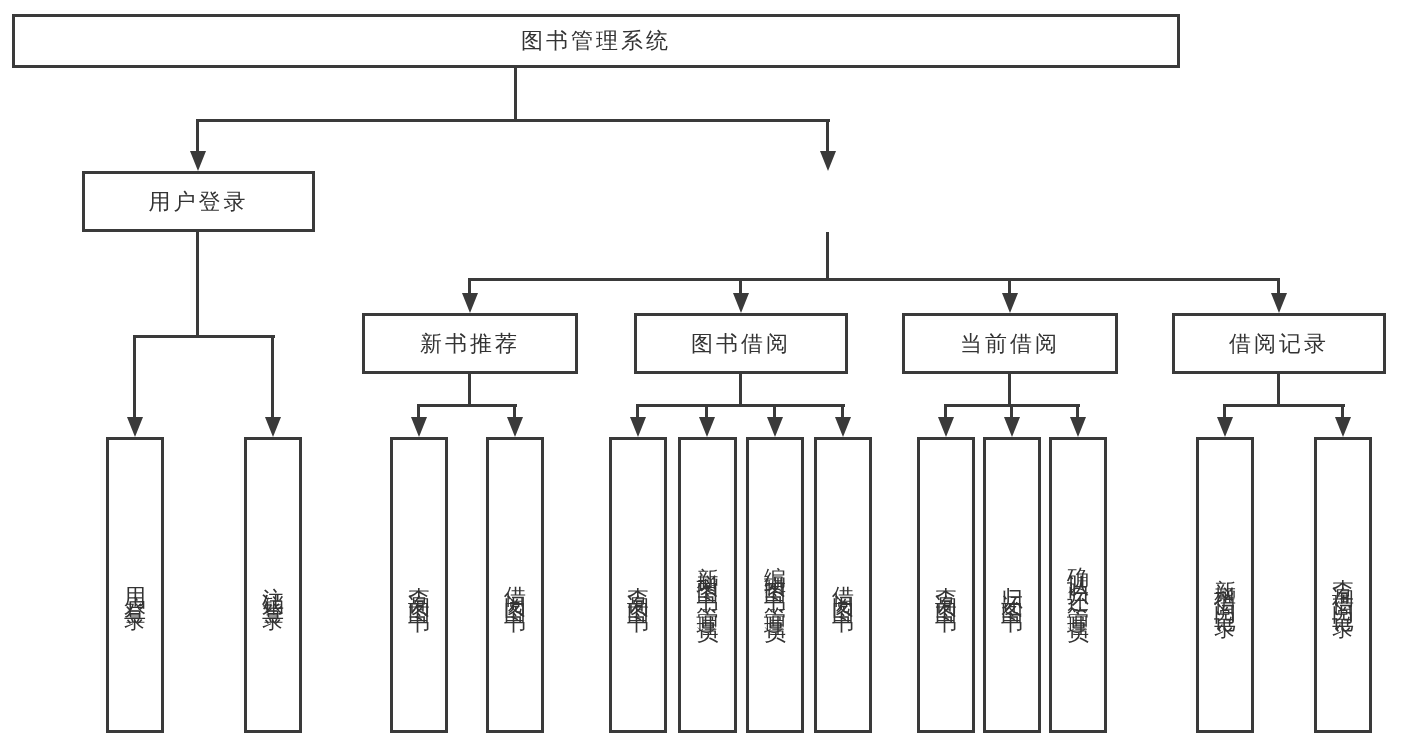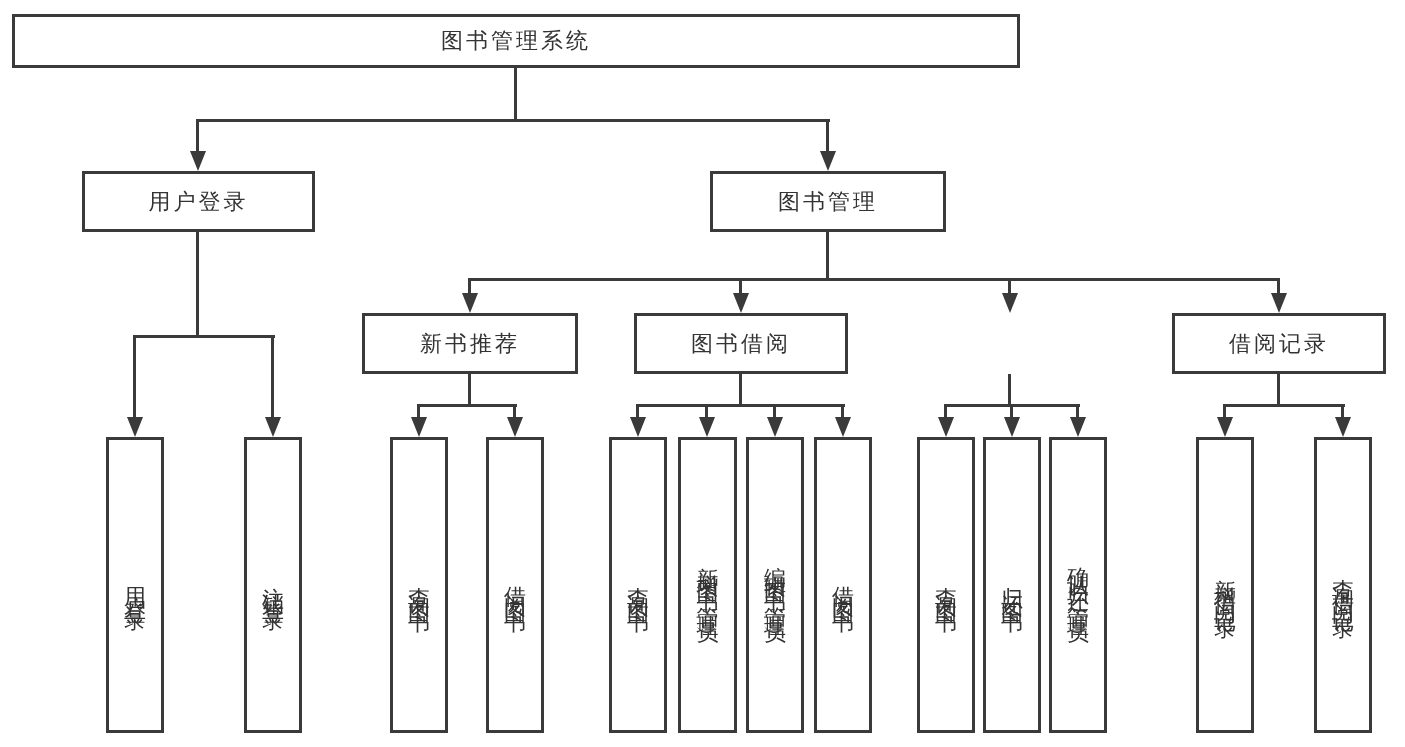--- a/index.html
+++ b/index.html
@@ -72,36 +72,33 @@
     letter-spacing: 1px;
     z-index: 5;
     white-space: nowrap;
   }
 </style>
 </head>
 <body>
 
 <div class="canvas">
 
-  <div class="node h" style="left:12px; top:14px; width:1008px; height:54px;">
+  <div class="node h" style="left:12px; top:14px; width:1168px; height:54px;">
     <span>图书管理系统</span>
   </div>
 
   <div class="vline" style="left:514px; top:68px; height:53px;"></div>
   <div class="hline" style="left:197px; top:119px; width:633px;"></div>
   <div class="vline" style="left:196px; top:119px; height:34px;"></div>
   <div class="ahead" style="left:190px; top:151px;"></div>
   <div class="vline" style="left:826px; top:119px; height:34px;"></div>
   <div class="ahead" style="left:820px; top:151px;"></div>
 
   <div class="node h" style="left:82px; top:171px; width:233px; height:61px;">
     <span>用户登录</span>
-  </div>
-  <div class="node h" style="left:710px; top:171px; width:236px; height:61px;">
-    <span>图书管理</span>
   </div>
 
   <div class="vline" style="left:196px; top:232px; height:105px;"></div>
   <div class="hline" style="left:133px; top:335px; width:142px;"></div>
   <div class="vline" style="left:133px; top:335px; height:84px;"></div>
   <div class="ahead" style="left:127px; top:417px;"></div>
   <div class="vline" style="left:271px; top:335px; height:84px;"></div>
   <div class="ahead" style="left:265px; top:417px;"></div>
 
   <div class="vline" style="left:826px; top:232px; height:48px;"></div>
@@ -114,20 +111,23 @@
   <div class="ahead" style="left:1002px; top:293px;"></div>
   <div class="vline" style="left:1277px; top:278px; height:17px;"></div>
   <div class="ahead" style="left:1271px; top:293px;"></div>
 
   <div class="node h" style="left:362px; top:313px; width:216px; height:61px;">
     <span>新书推荐</span>
   </div>
   <div class="node h" style="left:634px; top:313px; width:214px; height:61px;">
     <span>图书借阅</span>
   </div>
+  <div class="node h" style="left:902px; top:313px; width:216px; height:61px;">
+    <span>当前借阅</span>
+  </div>
   <div class="node h" style="left:1172px; top:313px; width:214px; height:61px;">
     <span>借阅记录</span>
   </div>
 
   <div class="vline" style="left:468px; top:374px; height:32px;"></div>
   <div class="hline" style="left:417px; top:404px; width:100px;"></div>
   <div class="vline" style="left:417px; top:404px; height:15px;"></div>
   <div class="ahead" style="left:411px; top:417px;"></div>
   <div class="vline" style="left:513px; top:404px; height:15px;"></div>
   <div class="ahead" style="left:507px; top:417px;"></div>

